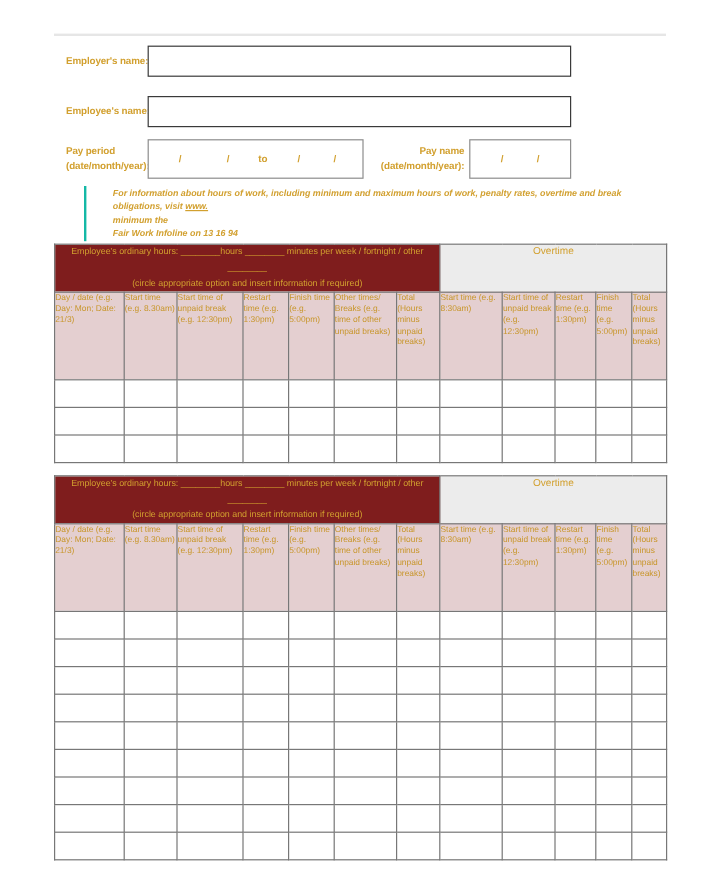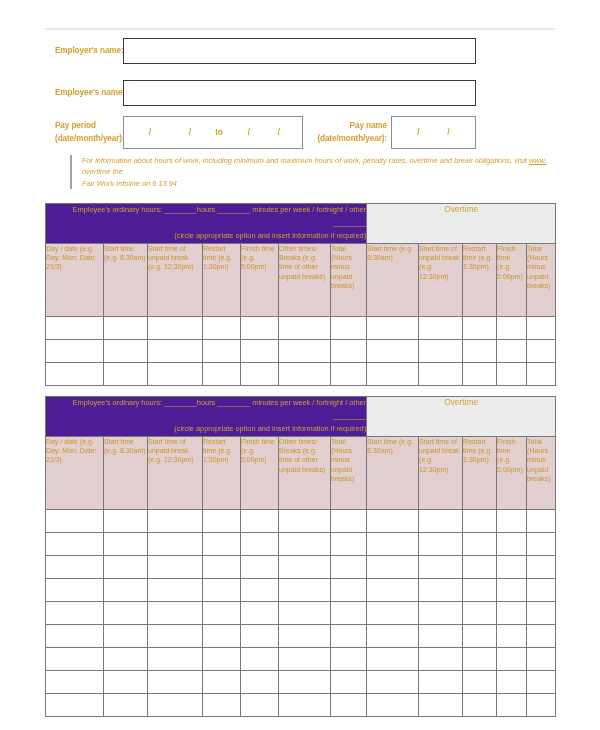--- a/index.html
+++ b/index.html
@@ -78,26 +78,26 @@
     color: #d2a02f;
   }
   .slashrow span { display: inline-block; text-align: center; }
 
   
   .info {
     position: absolute;
     left: 70px;
     top: 155px;
     width: 490px;
-    border-left: 2px solid #a3a3a3;
-    padding-left: 10px;
+    border-left: 2px solid #14b8a6;
+    padding-left: 22px;
     box-sizing: border-box;
     font-size: 7.4px;
     font-style: italic;
-    font-weight: normal;
+    font-weight: bold;
     color: #d2a02f;
     line-height: 1.55;
   }
   .info u { text-decoration: underline; }
 
   
   .tswrap { position: absolute; left: 45px; width: 510px; }
 
   table.ts {
     border-collapse: collapse;
@@ -107,27 +107,27 @@
   }
   table.ts td, table.ts th {
     border: 1px solid #777;
     padding: 0;
     margin: 0;
     vertical-align: top;
     font-weight: normal;
   }
 
   td.band-ord {
-    background: #4c1d95;
+    background: #7f1d1d;
     padding: 4px 4px 3px 4px;
     font-size: 7.4px;
     font-weight: bold;
     color: #d2a02f;
     line-height: 1.75;
-    text-align: right;
+    text-align: center;
   }
   td.band-ot {
     background: #ececec;
     font-size: 8.4px;
     font-weight: bold;
     color: #d2a02f;
     text-align: center;
     vertical-align: middle;
   }
 
@@ -185,22 +185,22 @@
         <div class="slashrow" style="justify-content:center;">
           <span style="width:30px;">/</span>
           <span style="width:30px;">/</span>
         </div>
       </div>
     </div>
   </div>
 
   <div class="info">
     <span>For information about hours of work, including minimum and maximum hours of work, penalty rates, overtime and break obligations, visit </span><u>www.</u><br>
-    <span>overtime the</span><br>
-    <span>Fair Work Infoline on 6 13 94</span>
+    <span>minimum the</span><br>
+    <span>Fair Work Infoline on 13 16 94</span>
   </div>
 
   <div class="tswrap" style="top:203px;">
     <table class="ts">
       <colgroup>
         <col style="width:58px">
           <col style="width:44px">
           <col style="width:55px">
         <col style="width:38px">
           <col style="width:38px">

